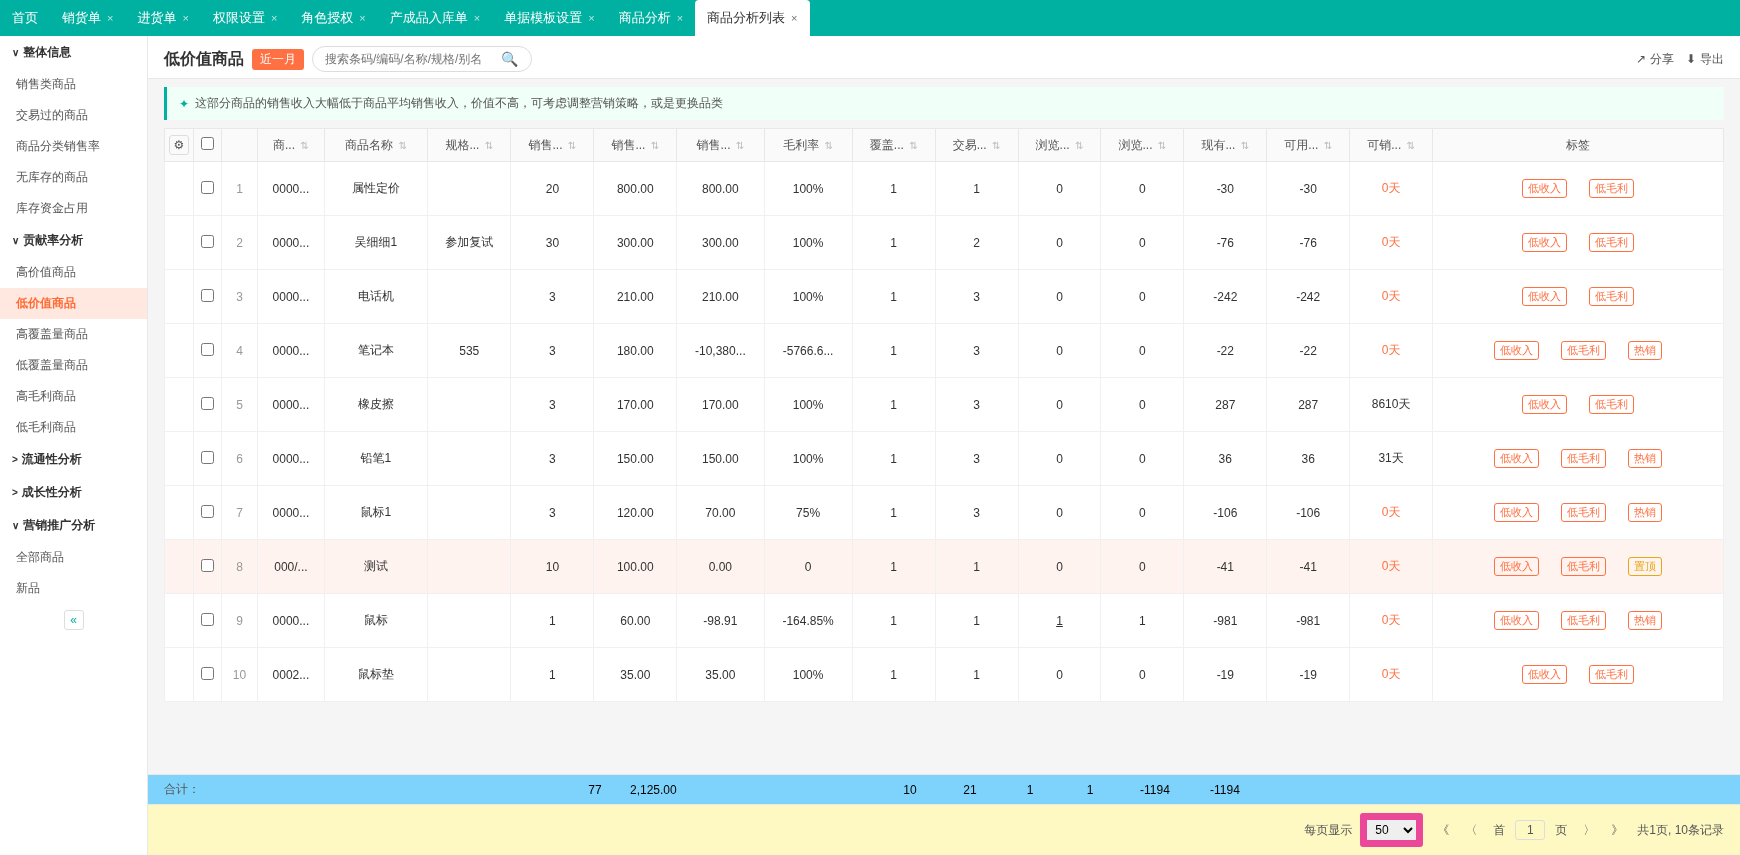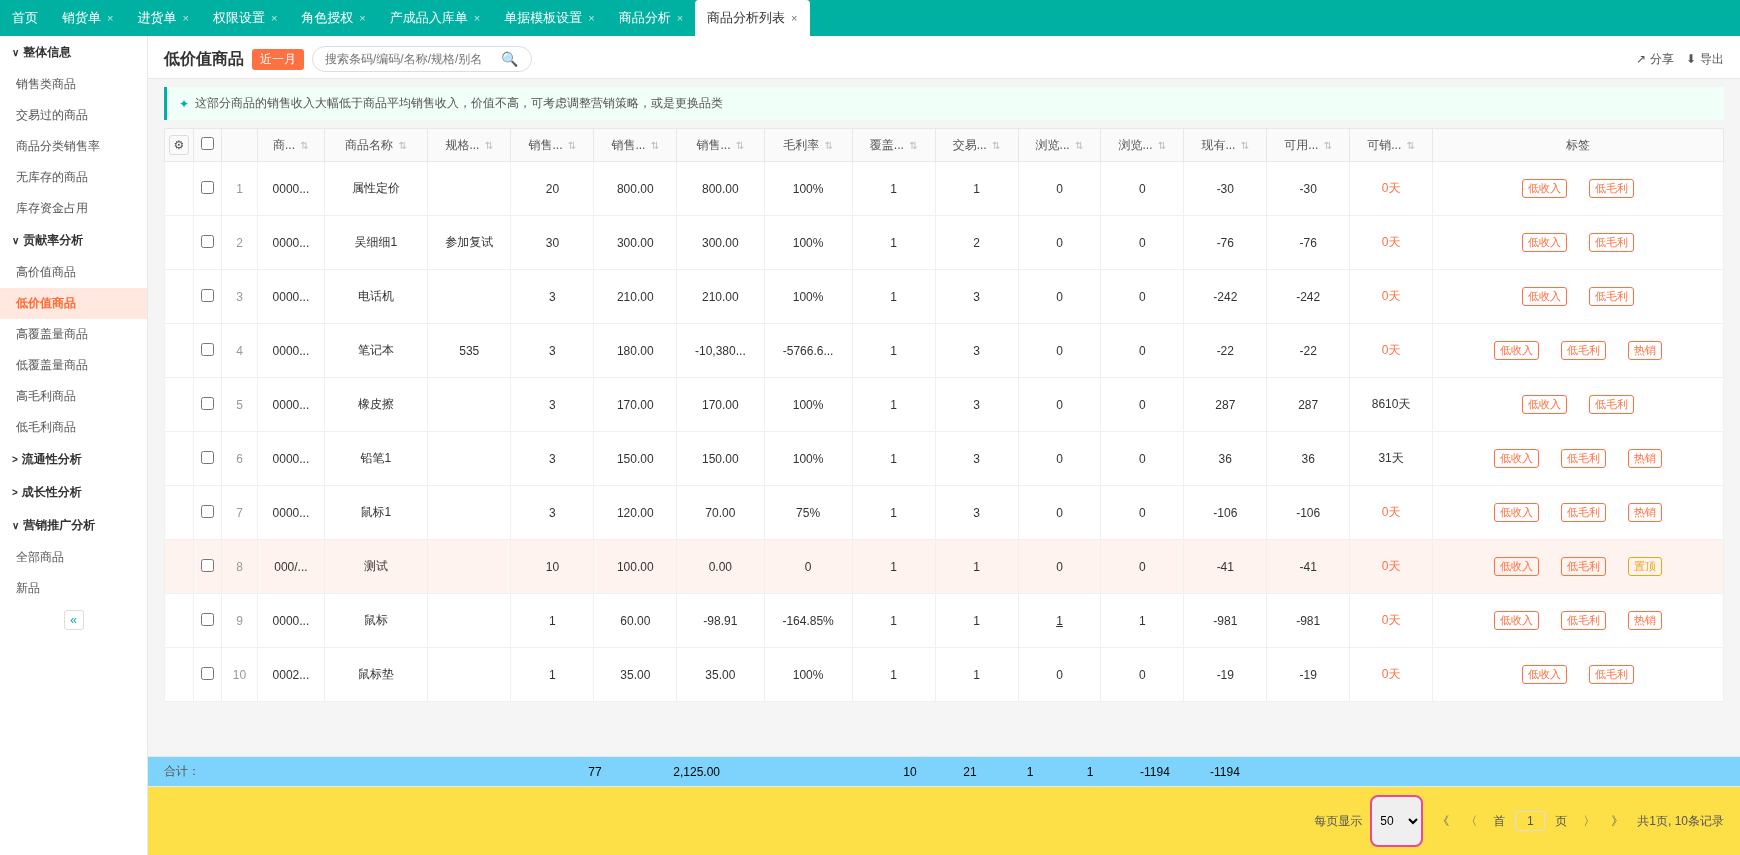--- a/index.html
+++ b/index.html
@@ -53,23 +53,23 @@
     .badge-yellow { color: #e6a817; border: 1px solid #e6a817; }
     .days-zero { color: #ff7043; }
     .days-normal { color: #333; }
     .underline { text-decoration: underline; cursor: pointer; }
 
     
     .table-footer { background: #7dd3fc; border-top: 1px solid #e8e8e8; padding: 6px 16px; display: flex; align-items: center; }
     .footer-label { color: #555; margin-right: 8px; }
 
     
-    .pagination { background: #fde047; border-top: 1px solid #e8e8e8; padding: 8px 16px; display: flex; align-items: center; justify-content: flex-end; gap: 8px; }
+    .pagination { background: #fef9c3; border-top: 1px solid #e8e8e8; padding: 8px 16px; display: flex; align-items: center; justify-content: flex-end; gap: 8px; }
     .pagination .page-size-label { color: #555; }
-    .pagination select { border: 2px solid #ec4899; padding: 16px 4px; border-radius: 8px; }
+    .pagination select { border: 7px solid #ec4899; padding: 2px 4px; border-radius: 3px; }
     .pagination .page-nav { display: flex; align-items: center; gap: 4px; color: #555; }
     .pagination .page-nav span { cursor: pointer; padding: 2px 6px; }
     .pagination .current-page { border: 1px solid #ddd; padding: 2px 8px; border-radius: 3px; min-width: 30px; text-align: center; }
     .pagination .total-info { color: #555; }
 
     
     ::-webkit-scrollbar { width: 6px; height: 6px; }
     ::-webkit-scrollbar-track { background: #f1f1f1; }
     ::-webkit-scrollbar-thumb { background: #ccc; border-radius: 3px; }
 
@@ -394,21 +394,21 @@
       <div class="table-footer">
         <span class="footer-label">合计：</span>
         <div style="display:flex; flex:1; gap:0; align-items:center;">
           <div style="width:28px"></div>
           <div style="width:28px"></div>
           <div style="width:36px"></div>
           <div style="width:80px"></div>
           <div style="width:120px"></div>
           <div style="width:60px"></div>
           <div style="width:70px; text-align:center;">77</div>
-          <div style="width:90px; text-align:right;">2,125.00</div>
+          <div style="width:90px; text-align:left;">2,125.00</div>
           <div style="width:90px;"></div>
           <div style="width:70px;"></div>
           <div style="width:60px; text-align:center;">10</div>
           <div style="width:60px; text-align:center;">21</div>
           <div style="width:60px; text-align:center;">1</div>
           <div style="width:60px; text-align:center;">1</div>
           <div style="width:70px; text-align:center;">-1194</div>
           <div style="width:70px; text-align:center;">-1194</div>
         </div>
       </div>

